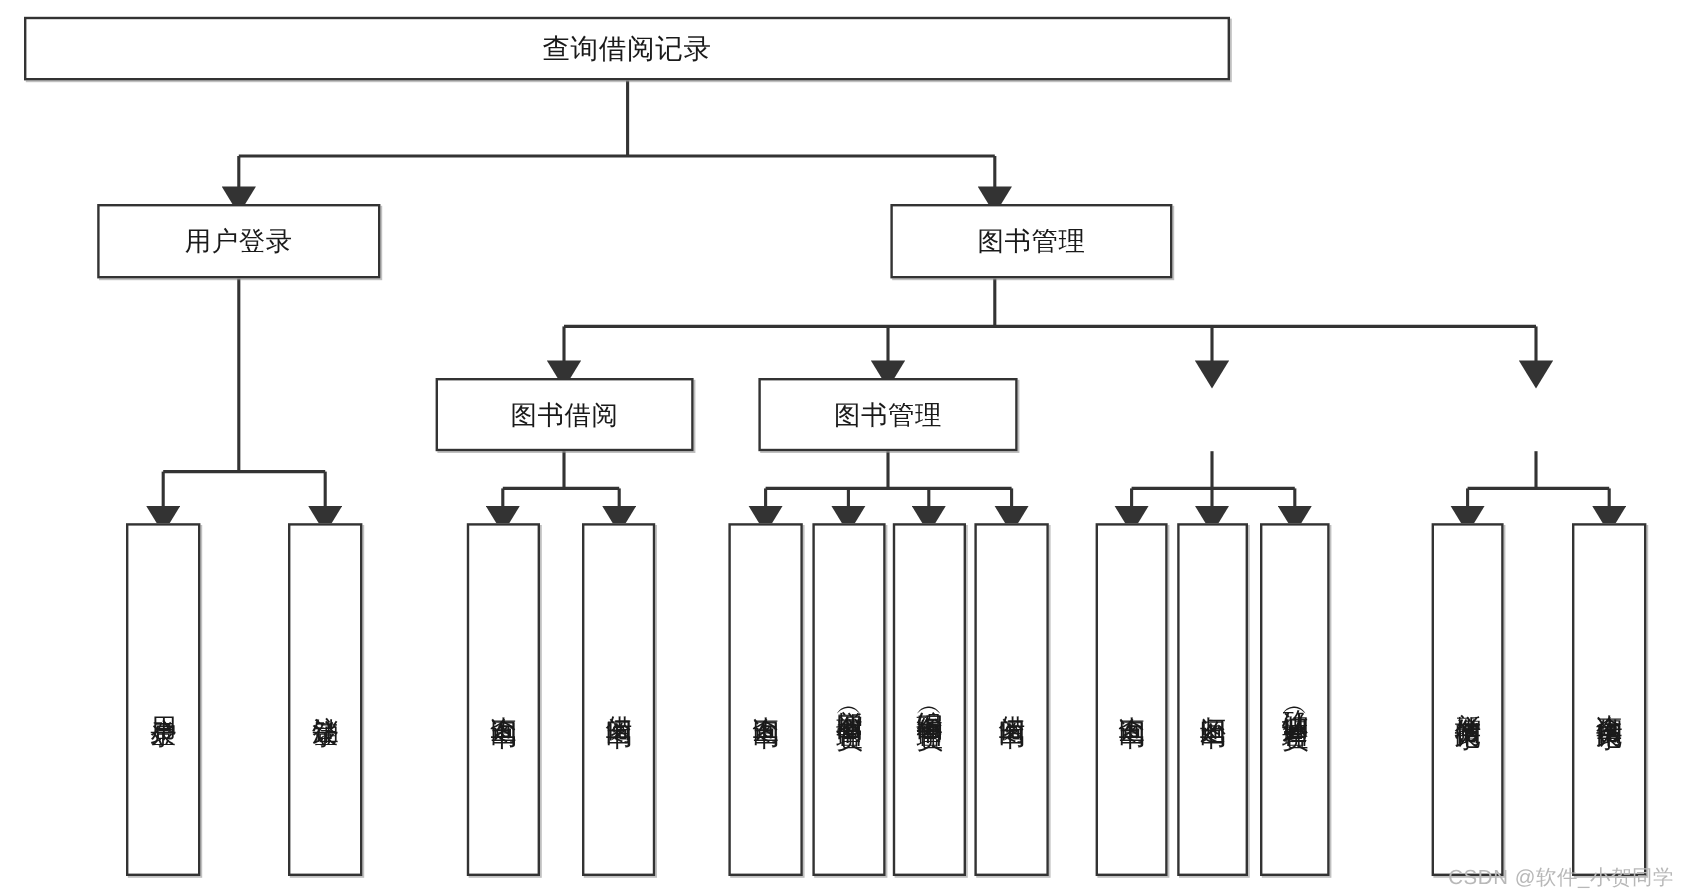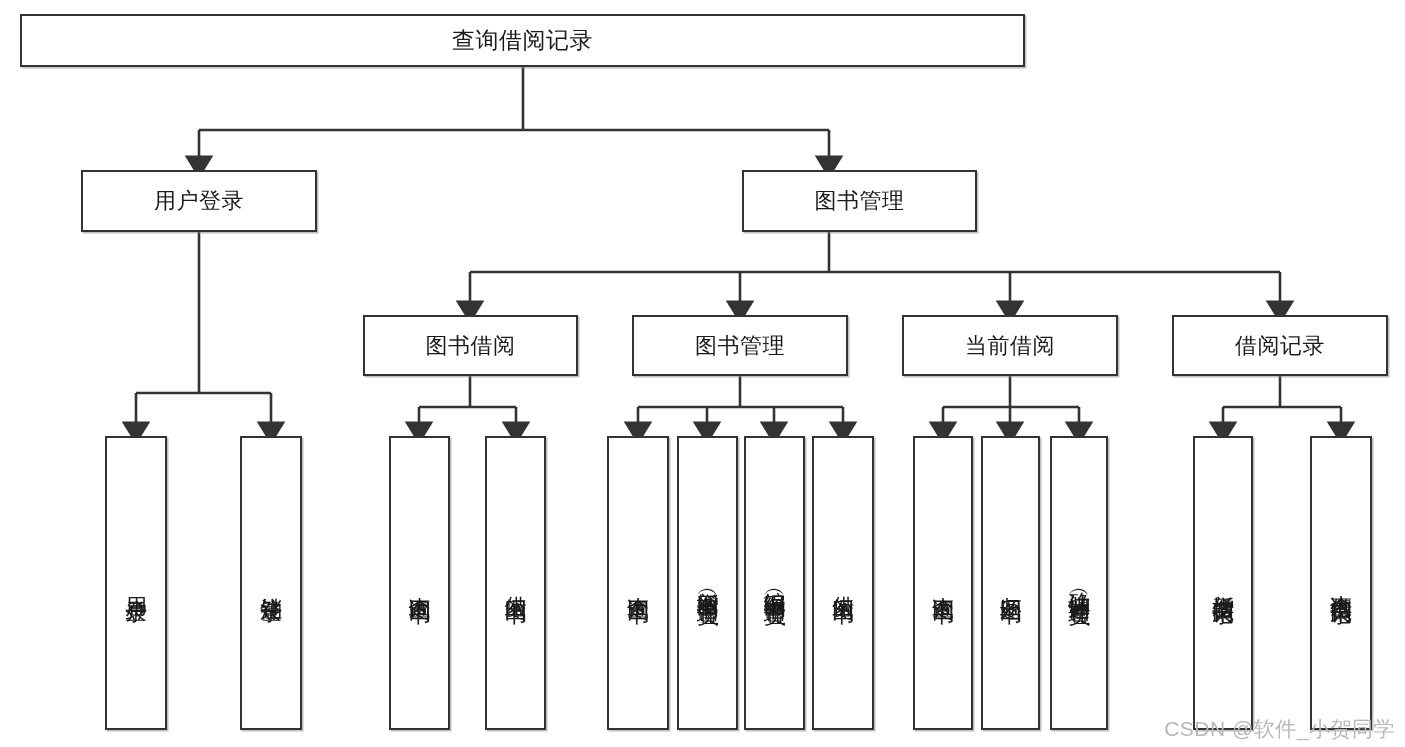--- a/index.html
+++ b/index.html
@@ -57,21 +57,21 @@
     letter-spacing: 2px;
     max-height: 268px;
   }
   .node.root .lbl {
     font-size: 23px;
   }
   .watermark {
     position: absolute;
     right: 10px;
     bottom: 4px;
-    font-size: 21px;
+    font-size: 17px;
     color: #b8b8b8;
     letter-spacing: 0.5px;
     white-space: nowrap;
     font-family: "Liberation Sans", "DejaVu Sans", sans-serif;
   }
 </style>
 </head>
 <body>
 
 <div id="canvas">
@@ -136,26 +136,20 @@
   <div class="node horiz" style="left:712px; top:170px; width:235px; height:62px;margin-left:30px;">
     <span class="lbl">图书管理</span>
   </div>
 
   <div class="node horiz" style="left:363px; top:315px; width:215px; height:61px;">
     <span class="lbl">图书借阅</span>
   </div>
   <div class="node horiz" style="left:632px; top:315px; width:216px; height:61px;">
     <span class="lbl">图书管理</span>
   </div>
-  <div class="node horiz" style="left:902px; top:315px; width:216px; height:61px;">
-    <span class="lbl">当前借阅</span>
-  </div>
-  <div class="node horiz" style="left:1172px; top:315px; width:216px; height:61px;">
-    <span class="lbl">借阅记录</span>
-  </div>
 
   <div class="node vert" style="left:105px; top:436px; width:62px; height:294px;">
     <span class="lbl">用户登录</span>
   </div>
   <div class="node vert" style="left:240px; top:436px; width:62px; height:294px;">
     <span class="lbl">注销登录</span>
   </div>
 
   <div class="node vert" style="left:389px; top:436px; width:61px; height:294px;">
     <span class="lbl">查询图书</span>

